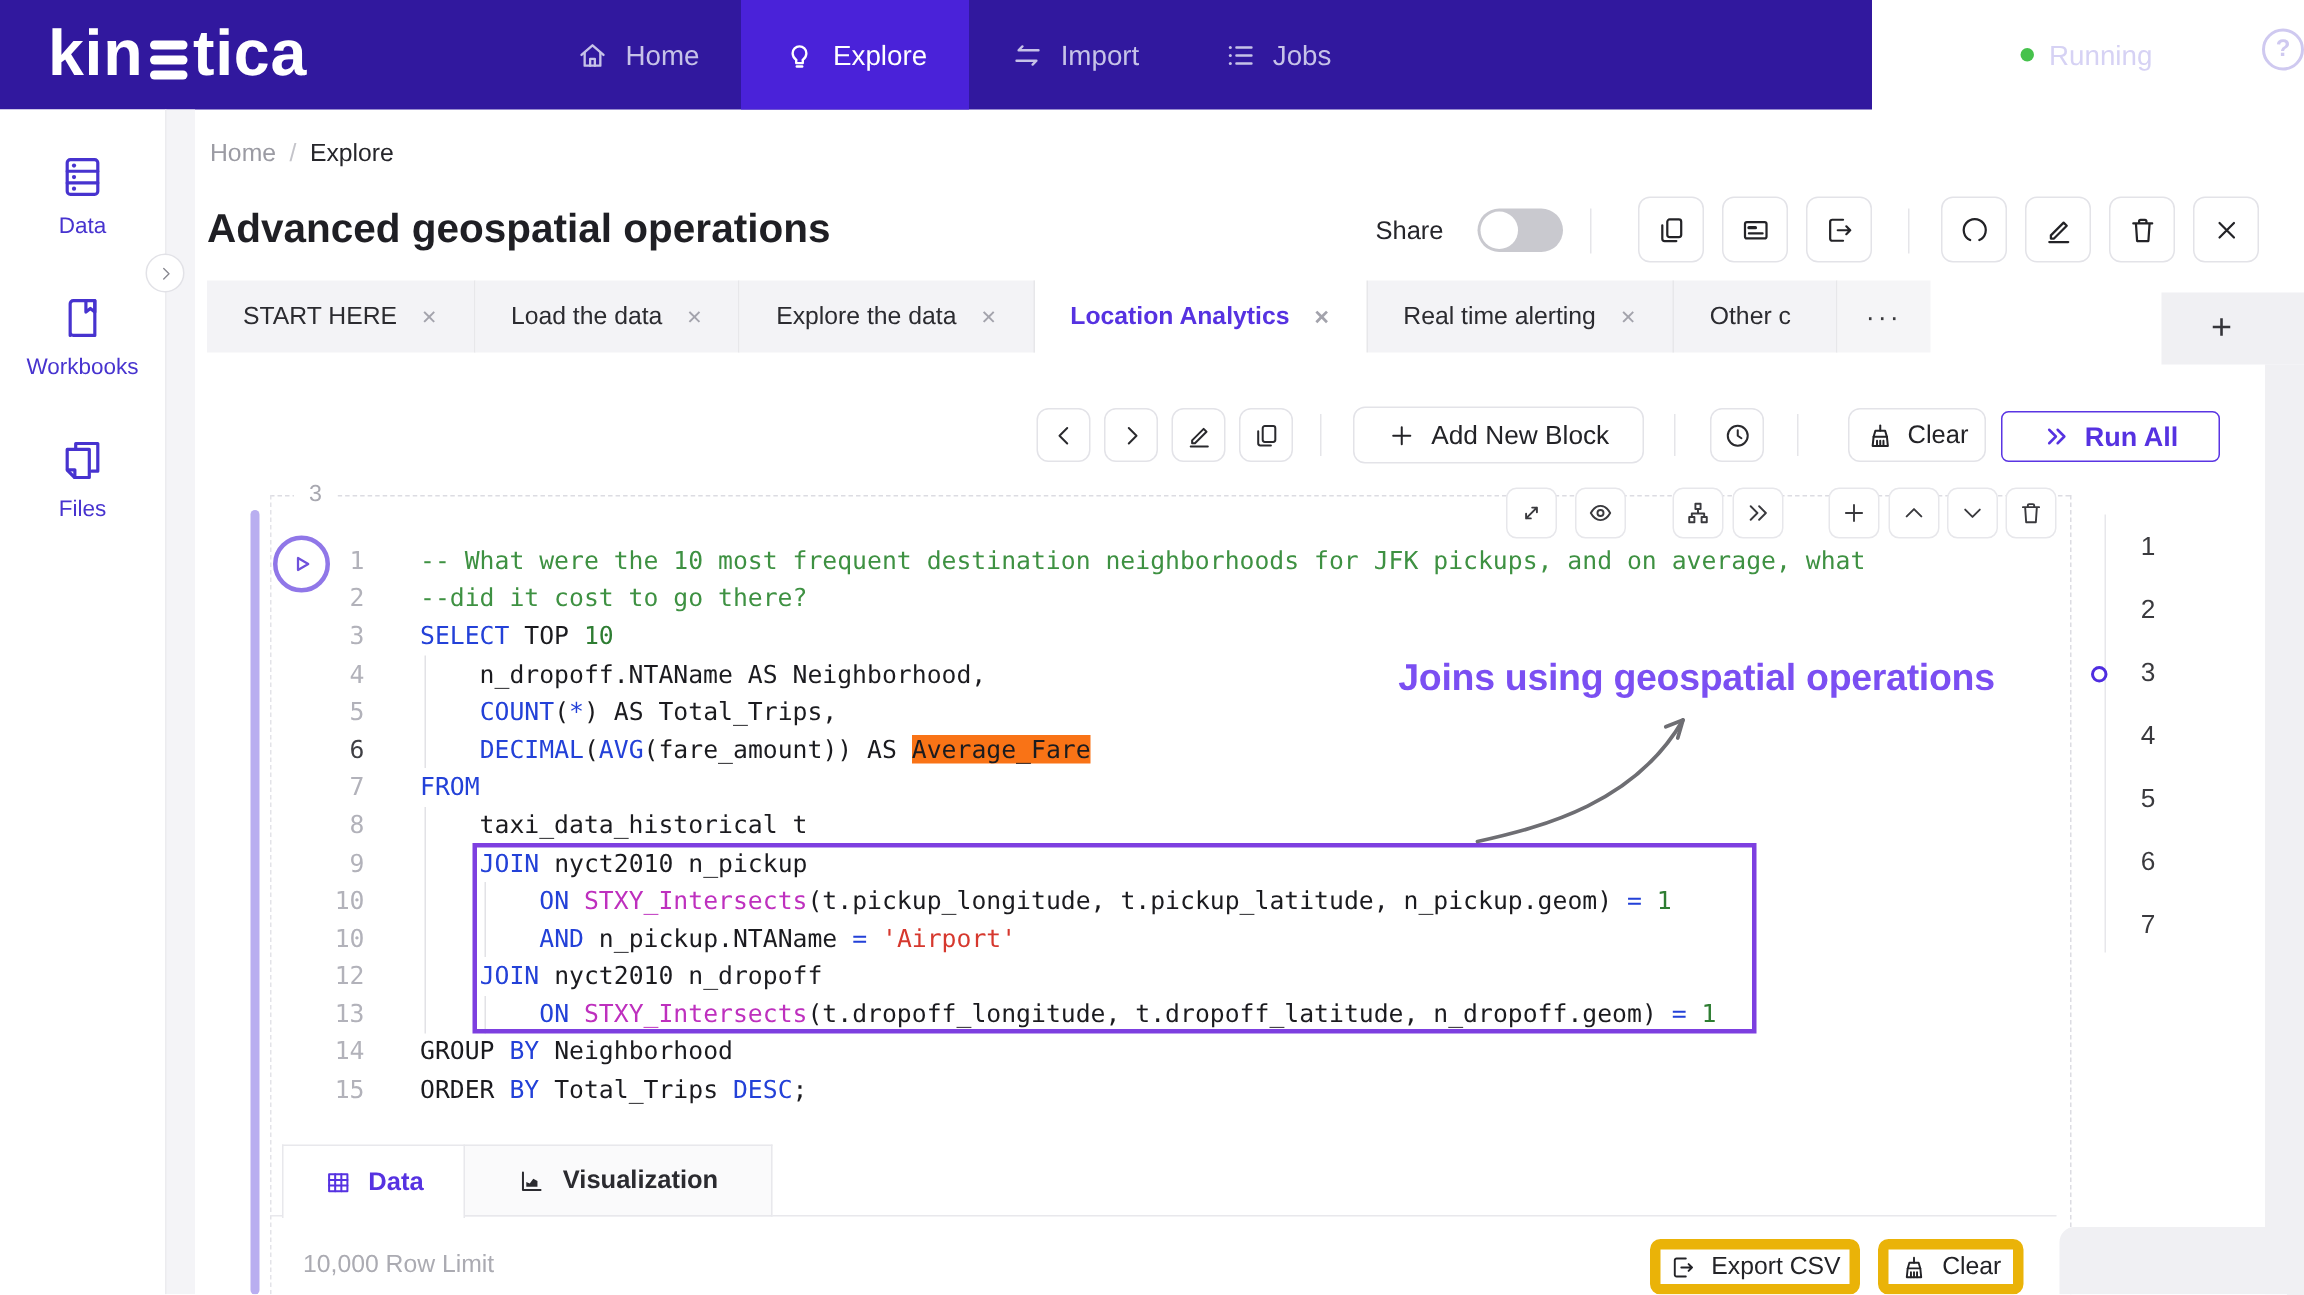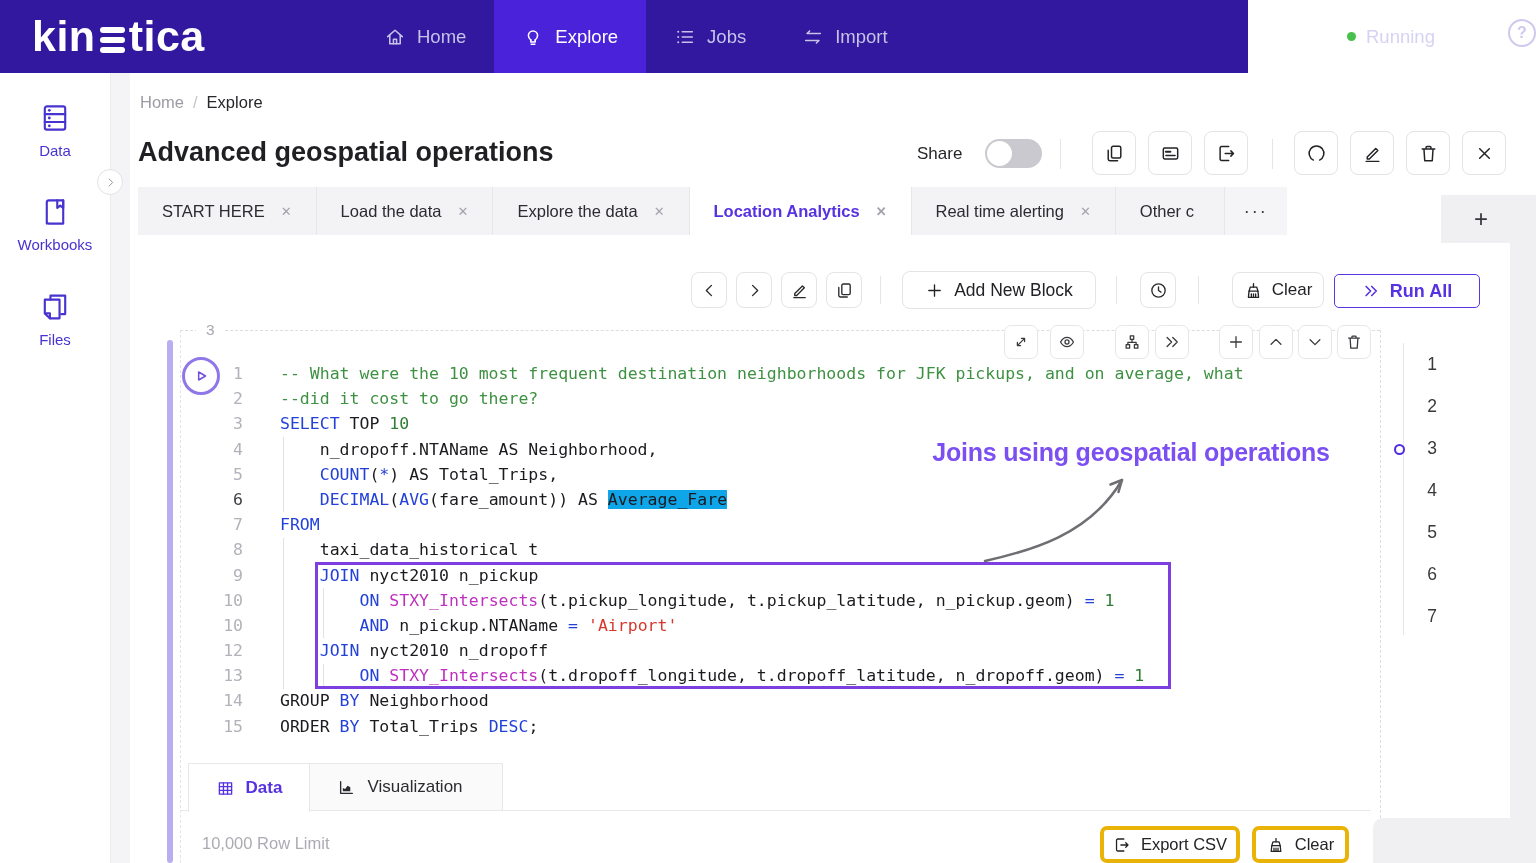--- a/index.html
+++ b/index.html
@@ -83,40 +83,40 @@
         display:flex;align-items:center;justify-content:center;color:#6F51DC;cursor:pointer;box-sizing:border-box;}
   .play-btn svg{width:20px;height:20px;stroke-width:1.8;}
 
   
   #code-area{position:absolute;left:180px;top:361px;width:1190px;}
   .cl{display:flex;height:25.2px;font-family:"DejaVu Sans Mono",monospace;font-size:16.5px;line-height:25.2px;}
   .gut{width:63px;text-align:right;color:#B2B2BA;flex:none;}
   .cl.cur .gut{color:#3F3F44;}
   .txt{margin-left:37px;white-space:pre;}
   .txt .k{color:#2341D8;} .txt .f{color:#BE30BE;margin-top:45px;} .txt .s{color:#D6382E;} .txt .n{color:#2E7D32;}
-  .txt .c{color:#3E9142;} .txt .p{color:#1B1B1F;} .txt .hl{color:#1B1B1F;background:#0ea5e9;}
+  .txt .c{color:#3E9142;} .txt .p{color:#1B1B1F;} .txt .hl{color:#1B1B1F;background:#f97316;}
   .ig{position:absolute;border-left:1px solid #E2E2E6;}
   .join-box{position:absolute;left:315px;top:562px;width:856px;height:127px;border:3px solid #7D3FE0;box-sizing:border-box;}
   .annot{position:absolute;left:915px;top:438px;width:432px;text-align:center;font-size:25px;font-weight:bold;
          color:#7B4FF2;letter-spacing:-.2px;}
   .annot-arrow{position:absolute;left:955px;top:465px;}
 
   
   .mini-line{position:absolute;left:1403px;top:343px;height:292px;border-left:1.5px solid #E7E7EB;}
   .mini-num{position:absolute;left:1412px;width:40px;text-align:center;font-size:17.5px;color:#3A3A3E;cursor:pointer;}
   .mini-ring{position:absolute;left:1394px;width:7px;height:7px;border:2.5px solid #4F2DE0;border-radius:50%;}
 
   
   .res-sep{position:absolute;left:180px;top:810px;width:1191px;border-top:1px solid #E8E8EC;}
   .res-tab{position:absolute;top:763px;height:48px;display:flex;align-items:center;justify-content:center;gap:11px;
            font-size:17px;cursor:pointer;box-sizing:border-box;}
   .res-tab-data{left:188px;width:122px;background:#fff;border:1px solid #E8E8EC;border-bottom:none;color:#5632E1;font-weight:bold;z-index:2;height:49px;}
-  .res-tab-viz{left:298px;width:205px;background:#FAFAFB;border:1px solid #E8E8EC;border-left:none;color:#2B2B30;}
+  .res-tab-viz{left:310px;width:205px;background:#FAFAFB;border:1px solid #E8E8EC;border-left:none;color:#2B2B30;font-weight:bold;}
   .row-limit{position:absolute;left:202px;top:834px;font-size:16.5px;color:#ABABB2;}
-  .res-btn{position:absolute;top:826px;height:37px;border:4px solid #eab308;border-radius:7px;background:#fff;
+  .res-btn{position:absolute;top:826px;height:37px;border:7px solid #eab308;border-radius:7px;background:#fff;
            display:flex;align-items:center;justify-content:center;gap:10px;font-size:16.5px;color:#232327;cursor:pointer;box-sizing:border-box;}
   .br-gray{position:absolute;left:1373px;top:818px;width:163px;height:45px;background:#F0F0F3;border-top-left-radius:10px;}
 </style>
 </head>
 <body>
 
 <div id="canvas">
 
   <div class="topnav">
     <div class="logo">
@@ -145,35 +145,35 @@
               <path d="M9.6 15.2C8 14 7 12.4 7 10.4a5 5 0 1 1 10 0c0 2-1 3.6-2.6 4.8"></path>
               <path d="M9.6 15.2v2.3h4.8v-2.3"></path>
               <path d="M10 20h4"></path>
             </svg>
           </span>
           <span>Explore</span>
         </div>
         <div class="nav-item">
           <span class="ic i22">
             <svg viewBox="0 0 24 24">
+              <path d="M20 8.2H5.5l2.8-2.8M4 15.8h14.5l-2.8 2.8"></path>
+            </svg>
+          </span>
+          <span>Import</span>
+        </div>
+        <div class="nav-item">
+          <span class="ic i22">
+            <svg viewBox="0 0 24 24">
               <path d="M9 6.2h11M9 12h11M9 17.8h11"></path>
               <circle cx="4.6" cy="6.2" r="1.1" fill="currentColor" stroke="none"></circle>
               <circle cx="4.6" cy="12" r="1.1" fill="currentColor" stroke="none"></circle>
               <circle cx="4.6" cy="17.8" r="1.1" fill="currentColor" stroke="none"></circle>
             </svg>
           </span>
           <span>Jobs</span>
-        </div>
-        <div class="nav-item">
-          <span class="ic i22">
-            <svg viewBox="0 0 24 24">
-              <path d="M20 8.2H5.5l2.8-2.8M4 15.8h14.5l-2.8 2.8"></path>
-            </svg>
-          </span>
-          <span>Import</span>
         </div>
       </div>
     <div class="nav-status">
       <span class="nav-dot"></span>
       <span class="nav-status-label">Running</span>
     </div>
     <div class="help-btn">?</div>
   </div>
 
   <div class="sidebar" id="side-menu">

